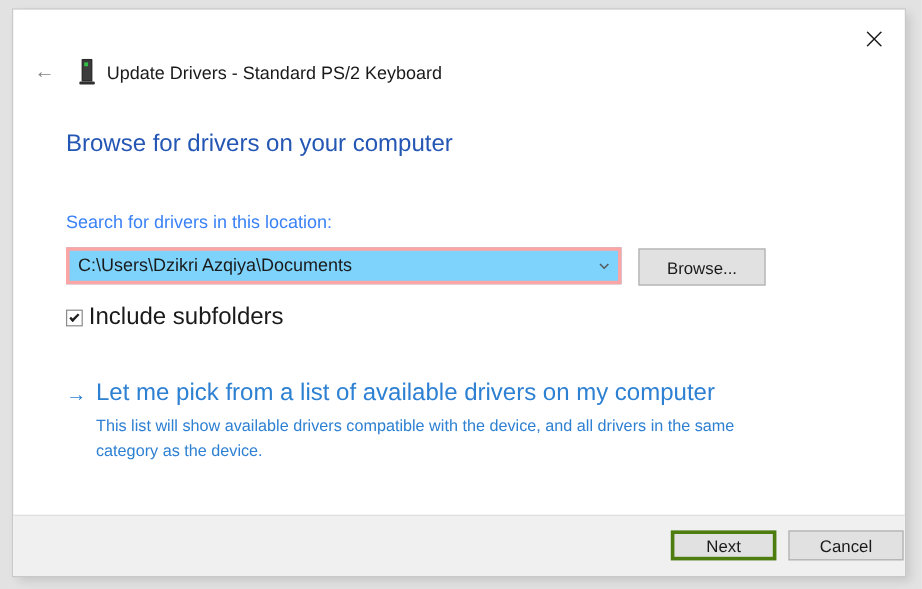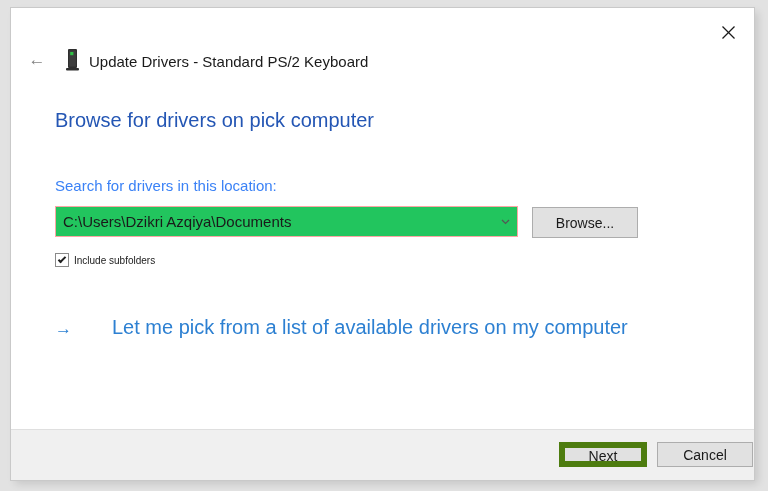--- a/index.html
+++ b/index.html
@@ -42,22 +42,22 @@
     font-size: 20px; font-weight: 400; color: #2456b4;
     white-space: nowrap;
   }
   .location-label {
     position: absolute; left: 44px; top: 169px;
     font-size: 15px; color: #3b82f6;
   }
   .combo {
     position: absolute; left: 44px; top: 198px;
     width: 463px; height: 31px;
-    border: 1px solid #fca5a5;
-    background: #22c55e;
+    border: 3px solid #fca5a5;
+    background: #7dd3fc;
     display: flex; align-items: center;
   }
   .combo input {
     flex: 1; border: none; outline: none;
     font-family: "Liberation Sans", "DejaVu Sans", sans-serif;
     font-size: 15px; color: #1a1a1a;
     padding: 0 0 0 7px; background: transparent;
     height: 100%;
   }
   .combo .chev {
@@ -88,52 +88,51 @@
     position: relative;
     margin-right: 5px;
   }
   .checkbox .mark {
     position: absolute; left: 2px; top: 3px;
     width: 8px; height: 4px;
     border-left: 2px solid #1f1f1f;
     border-bottom: 2px solid #1f1f1f;
     transform: rotate(-45deg);
   }
-  .subfolders .lbl { font-size: 10px; color: #1a1a1a; text-align: center; }
+  .subfolders .lbl { font-size: 20px; color: #1a1a1a; text-align: center; }
   .pick-option {
     position: absolute; left: 44px; top: 308px;
     cursor: pointer;
   }
   .pick-row { display: flex; align-items: flex-start; }
   .pick-arrow {
     font-size: 17px; color: #2d80d2;
     width: 25px; padding-top: 3px;
   }
   .pick-label {
     font-size: 20px; color: #2d80d2;
     white-space: nowrap;
-    margin-left: 32px;
   }
   .pick-desc {
     margin: 6px 0 0 25px;
     width: 578px;
     font-size: 13.5px; line-height: 1.55;
     color: #2d80d2;
   }
   
   .footer {
     position: absolute; left: 0; bottom: 0;
     width: 100%; height: 51px;
     background: #f0f0f0;
     border-top: 1px solid #dfdfdf;
   }
   .next-btn {
     position: absolute; left: 548px; top: 12px;
     width: 88px; height: 25px;
-    border: 6px solid #4d7c0f;
+    border: 3px solid #4d7c0f;
   }
   .cancel-btn {
     position: absolute; left: 646px; top: 12px;
     width: 96px; height: 25px;
   }
 </style>
 </head>
 <body>
 
 <div class="dialog">
@@ -151,21 +150,21 @@
     <svg width="14" height="23" viewBox="0 0 14 23">
       <rect x="2" y="0" width="9" height="19" rx="1" fill="#2e2e2e"></rect>
       <rect x="3.2" y="1.4" width="6.6" height="16.2" fill="#3d3d3d"></rect>
       <rect x="4.2" y="3" width="3.2" height="3.2" fill="#2fc146"></rect>
       <rect x="0" y="19" width="13" height="2.4" rx="1" fill="#2e2e2e"></rect>
     </svg>
   </div>
 
   <div class="win-title">Update Drivers - Standard PS/2 Keyboard</div>
 
-  <div class="heading">Browse for drivers on pick computer</div>
+  <div class="heading">Browse for drivers on your computer</div>
 
   <div class="location-label">Search for drivers in this location:</div>
 
   <div class="combo">
     <input type="text" value="C:\Users\Dzikri Azqiya\Documents" style="">
     <span class="chev">
       <svg width="9" height="6" viewBox="0 0 9 6">
         <polyline points="1,1 4.5,4.5 8,1" fill="none" stroke="#555" stroke-width="1.2"></polyline>
       </svg>
     </span>
@@ -178,20 +177,21 @@
       <span class="mark"></span>
     </span>
     <span class="lbl">Include subfolders</span>
   </div>
 
   <div class="pick-option">
     <div class="pick-row">
       <span class="pick-arrow">→</span>
       <span class="pick-label">Let me pick from a list of available drivers on my computer</span>
     </div>
+    <div class="pick-desc">This list will show available drivers compatible with the device, and all drivers in the same category as the device.</div>
   </div>
 
   <div class="footer">
     <button class="btn next-btn">Next</button>
     <button class="btn cancel-btn">Cancel</button>
   </div>
 
 </div>
 
 </body></html>

